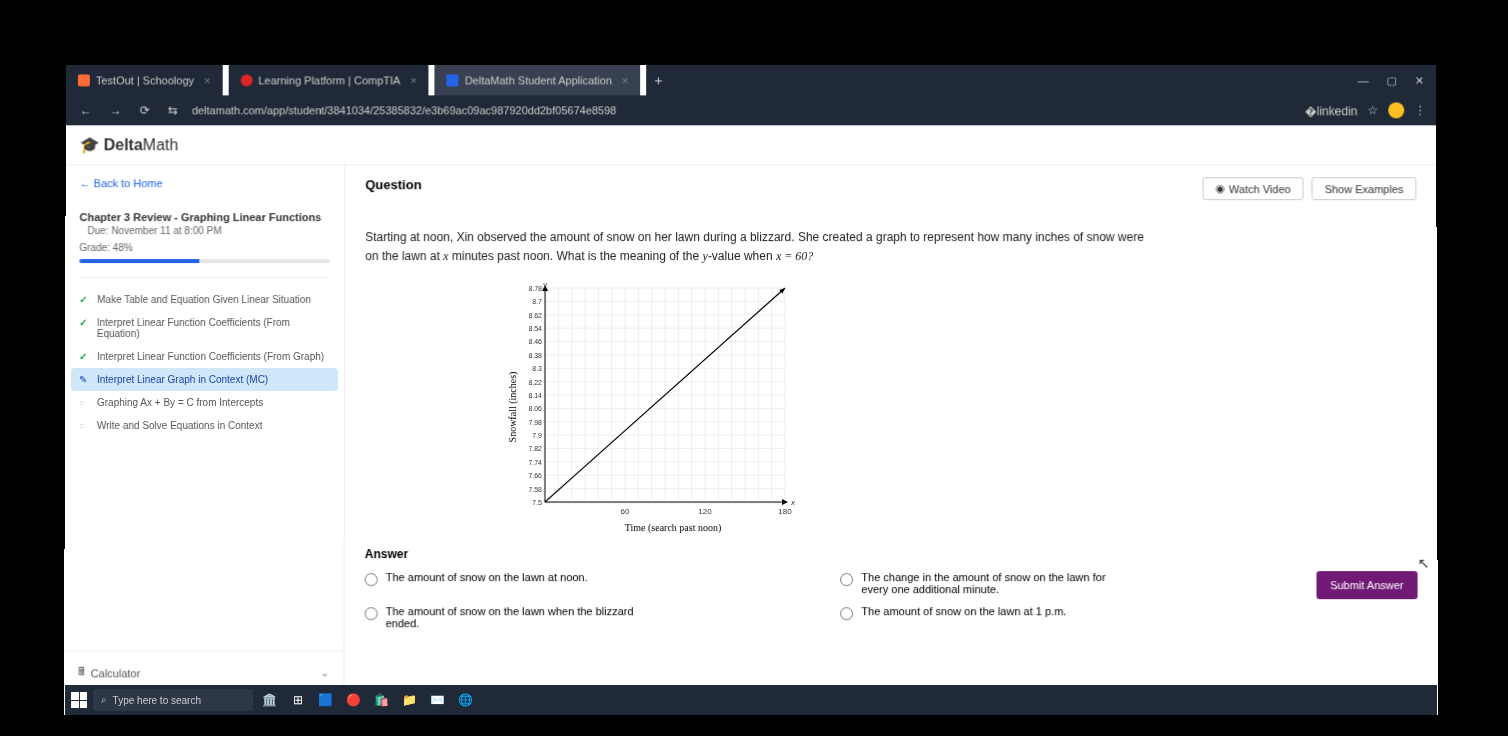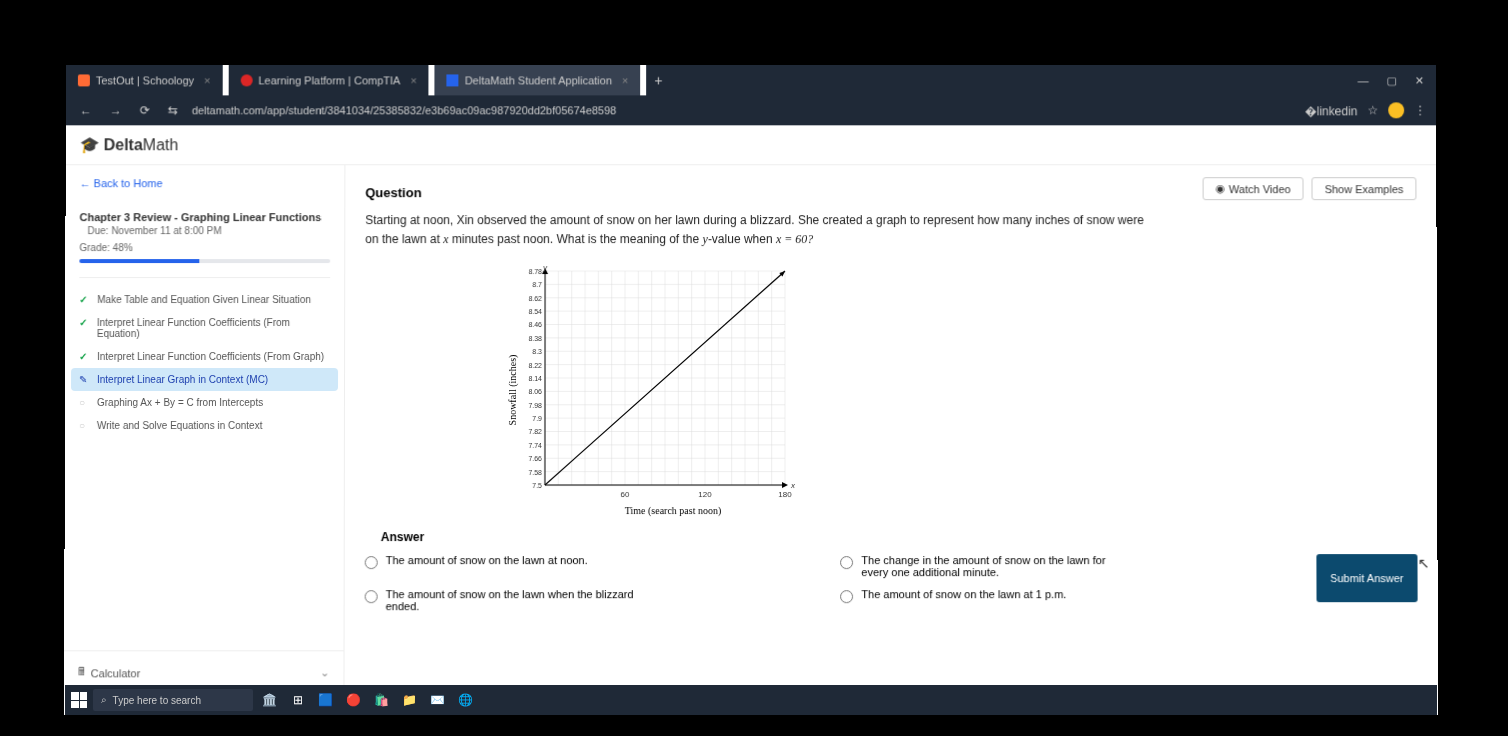--- a/index.html
+++ b/index.html
@@ -33,35 +33,35 @@
 .task{padding:6px 14px;display:flex;align-items:flex-start;gap:6px;font-size:10px;color:#555}
 .task.done::before{content:"✓";color:#16a34a;font-weight:bold;width:12px}
 .task.current{background:#cfe8f9;color:#1e40af;font-weight:500;border-radius:4px;margin:0 6px;padding:6px 8px}
 .task.current::before{content:"✎";width:12px}
 .task.todo::before{content:"○";color:#ccc;width:12px}
 .sb-bottom{border-top:1px solid #eee;padding:8px 14px;font-size:11px;color:#555}
 .sb-row{display:flex;align-items:center;gap:6px;padding:4px 0}
 .sb-row .chev{margin-left:auto;color:#888}
 .logout{color:#2563eb;margin-left:auto}
 .qpanel{flex:1;padding:12px 20px;overflow:auto;position:relative}
-.qhead{display:flex;align-items:flex-end;margin-bottom:11px}
+.qhead{display:flex;align-items:flex-start;margin-bottom:28px}
 .qhead h3{font-size:13px;font-weight:bold}
 .qbtns{margin-left:auto;display:flex;gap:8px}
 .btn{border:1px solid #ccc;background:#fff;padding:4px 12px;font-size:11px;border-radius:3px;color:#333;display:flex;align-items:center;gap:4px}
 .qtext{font-size:12px;color:#222;line-height:1.6;max-width:780px;font-family:Georgia,serif}
 .qtext .mi{font-style:italic;font-family:Georgia,serif}
 .chartwrap{margin:14px 0 14px 140px;position:relative;width:300px}
 .chart-svg{display:block}
 .ylabel-rot{position:absolute;left:-28px;top:50%;transform:translateY(-50%) rotate(-90deg);font-size:10px;font-family:Georgia,serif}
 .xlabel{text-align:center;font-size:10px;font-family:Georgia,serif;margin-top:2px;padding-left:36px}
-.anshead{font-size:12px;font-weight:bold;margin:14px 16px 10px}
+.anshead{font-size:12px;font-weight:bold;margin:14px 0 10px}
 .answers{display:grid;grid-template-columns:1fr 1fr auto;gap:10px 20px;font-size:11px;align-items:start;font-family:Georgia,serif}
 .opt{display:flex;gap:8px;align-items:flex-start;max-width:280px}
 .opt input{margin-top:2px}
-.submit{background:#0c4a6e;color:#fff;border:none;padding:18px 14px;font-size:11px;border-radius:3px;align-self:start}
+.submit{background:#701a75;color:#fff;border:none;padding:8px 14px;font-size:11px;border-radius:3px;align-self:start}
 .cursor-arrow{position:absolute;right:8px;top:390px;font-size:14px;color:#333}
 .taskbar{position:absolute;left:65px;bottom:21px;width:1372px;height:30px;background:#1f2937;display:flex;align-items:center;padding:0 6px;gap:6px}
 .tb-start{width:16px;height:16px;display:grid;grid-template-columns:1fr 1fr;grid-template-rows:1fr 1fr;gap:1px}
 .tb-start div{background:#fff}
 .tb-search{background:#2d3748;height:22px;width:160px;display:flex;align-items:center;padding:0 8px;gap:6px;color:#ccc;font-size:10px;border-radius:2px}
 .tb-icon{width:22px;height:22px;display:flex;align-items:center;justify-content:center;color:#fff;font-size:12px}
 </style>
 </head>
 <body>
 

